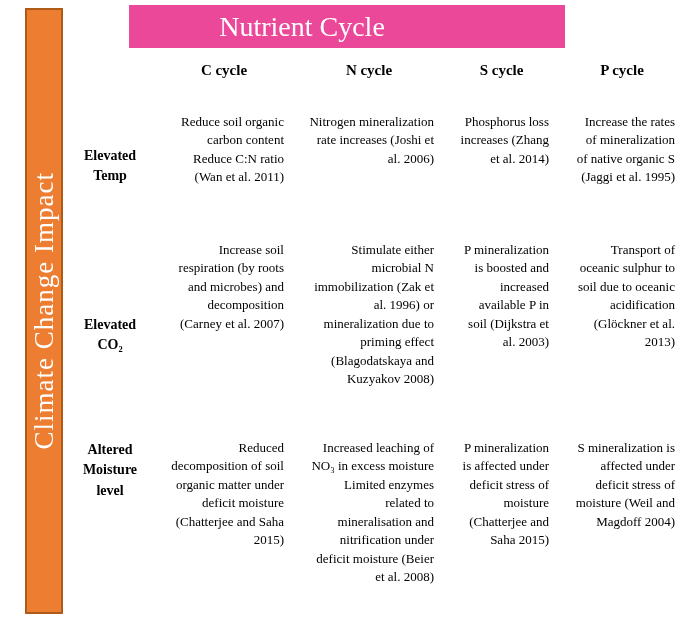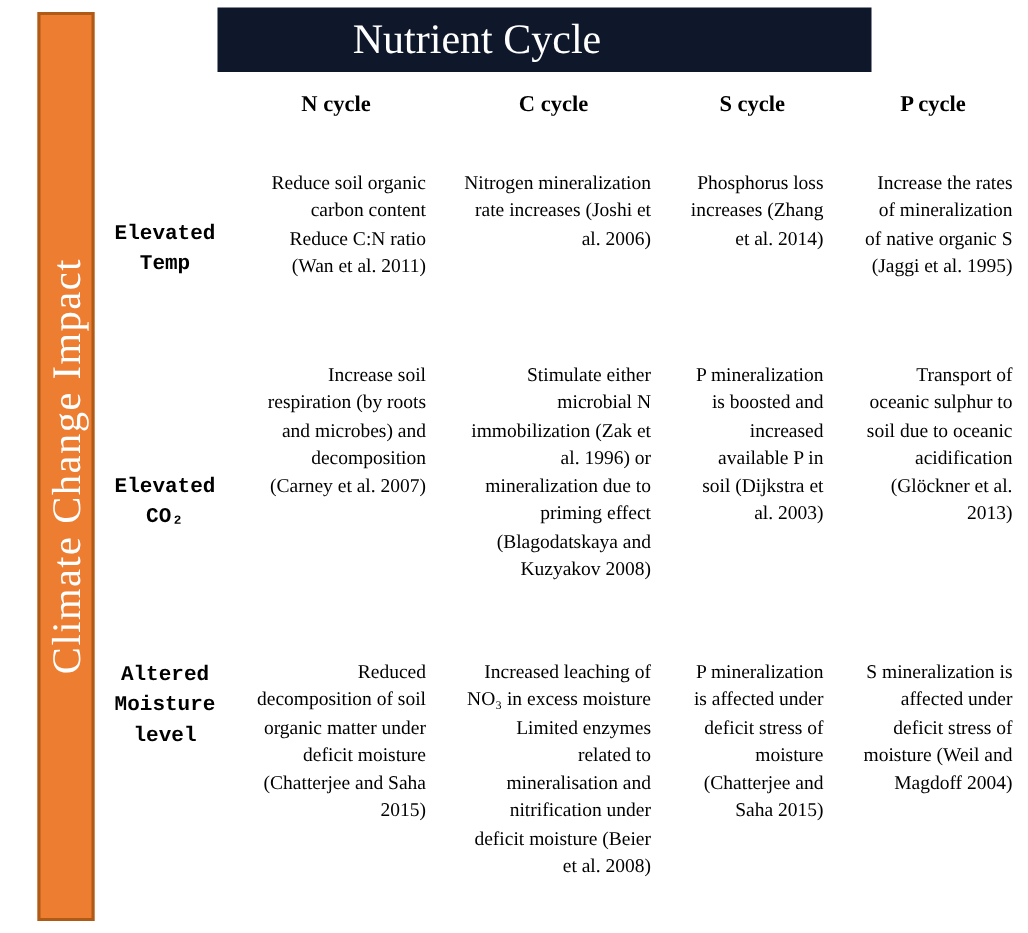--- a/index.html
+++ b/index.html
@@ -23,23 +23,23 @@
     writing-mode: vertical-rl;
     transform: rotate(180deg);
     color: #ffffff;
     font-size: 27px;
     letter-spacing: 1px;
     white-space: nowrap;
   }
 
   
   .top-banner {
-    position: absolute; left: 145px; top: 5px;
+    position: absolute; left: 129px; top: 5px;
     width: 436px; height: 43px;
-    background: #0f172a;
+    background: #ec4899;
     display: flex; align-items: center; justify-content: center;
     padding-right: 90px;
   }
   .top-banner .title { color: #ffffff; font-size: 28px; }
 
   
   .grid {
     position: absolute; left: 66px; top: 52px;
     width: 619px;
     display: grid;
@@ -48,21 +48,20 @@
   }
   .col-header {
     font-weight: bold; font-size: 15px;
     text-align: center; padding-top: 10px;
   }
   .row-label {
     font-weight: bold; font-size: 14px;
     display: flex; align-items: center; justify-content: center;
     text-align: center; line-height: 1.45;
     padding: 0 8px;
-    font-family: Liberation Mono, monospace;
   }
   .row-label.top { align-items: flex-start; padding-top: 6px; }
   .cell {
     font-size: 13px; line-height: 1.42;
     padding: 5px 10px 0 14px;
     white-space: pre-line;
     text-align: right;
   }
   .cell.r1 { padding-top: 17px; }
 </style>
@@ -75,22 +74,22 @@
     <span class="vtext">Climate Change Impact</span>
   </div>
 
   <div class="top-banner">
     <span class="title">Nutrient Cycle</span>
   </div>
 
   <div class="grid">
 
     <div class="corner"></div>
+    <div class="col-header">C cycle</div>
     <div class="col-header">N cycle</div>
-    <div class="col-header">C cycle</div>
     <div class="col-header">S cycle</div>
     <div class="col-header">P cycle</div>
 
     <div class="row-label">Elevated Temp</div>
     <div class="cell r1">Reduce soil organic carbon content
 Reduce C:N ratio (Wan et al. 2011)</div>
     <div class="cell r1">Nitrogen mineralization rate increases (Joshi et al. 2006)</div>
     <div class="cell r1">Phosphorus loss increases (Zhang et al. 2014)</div>
     <div class="cell r1">Increase the rates of mineralization of native organic S (Jaggi et al. 1995)</div>
 

